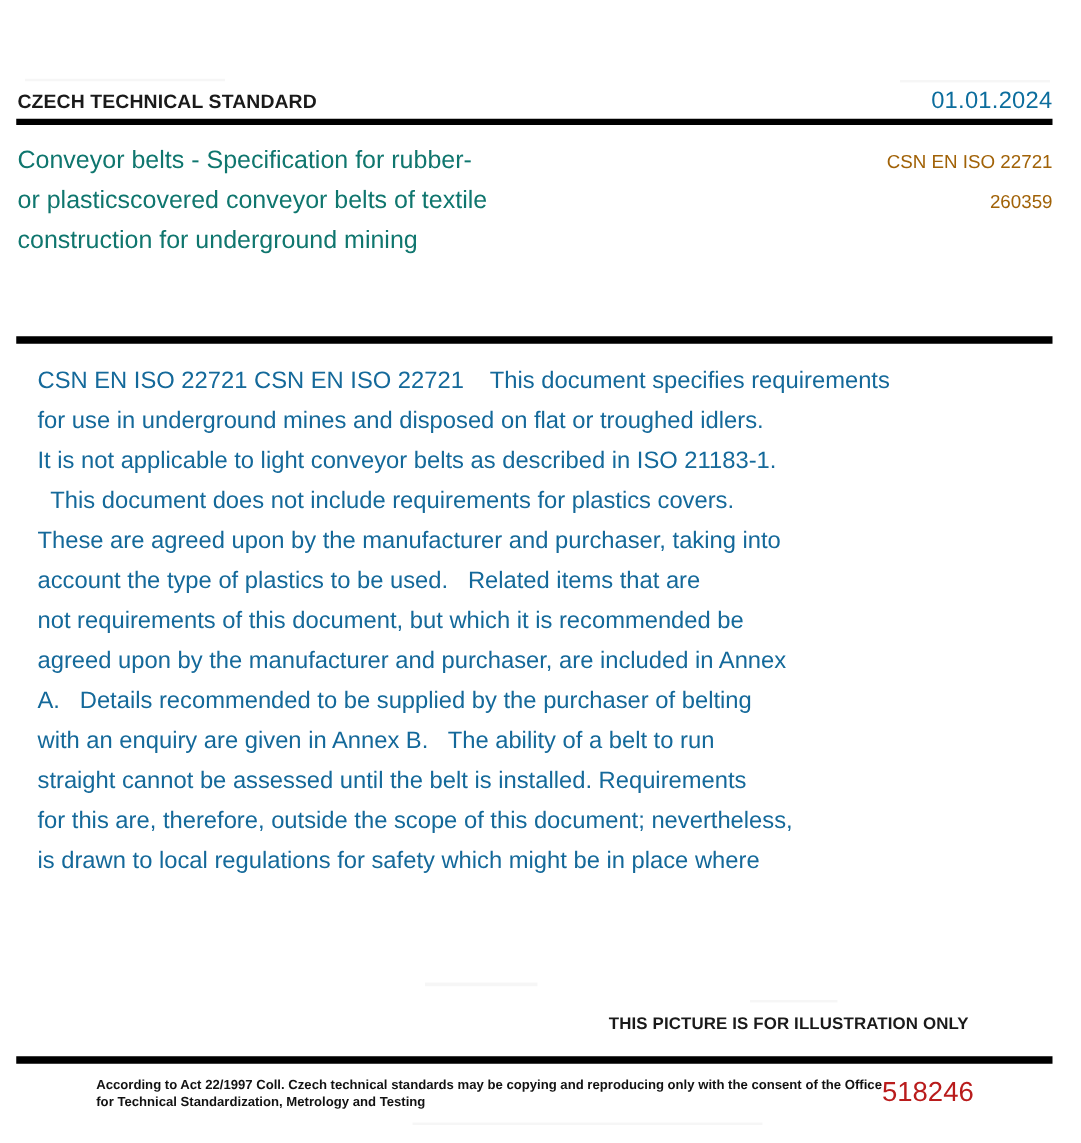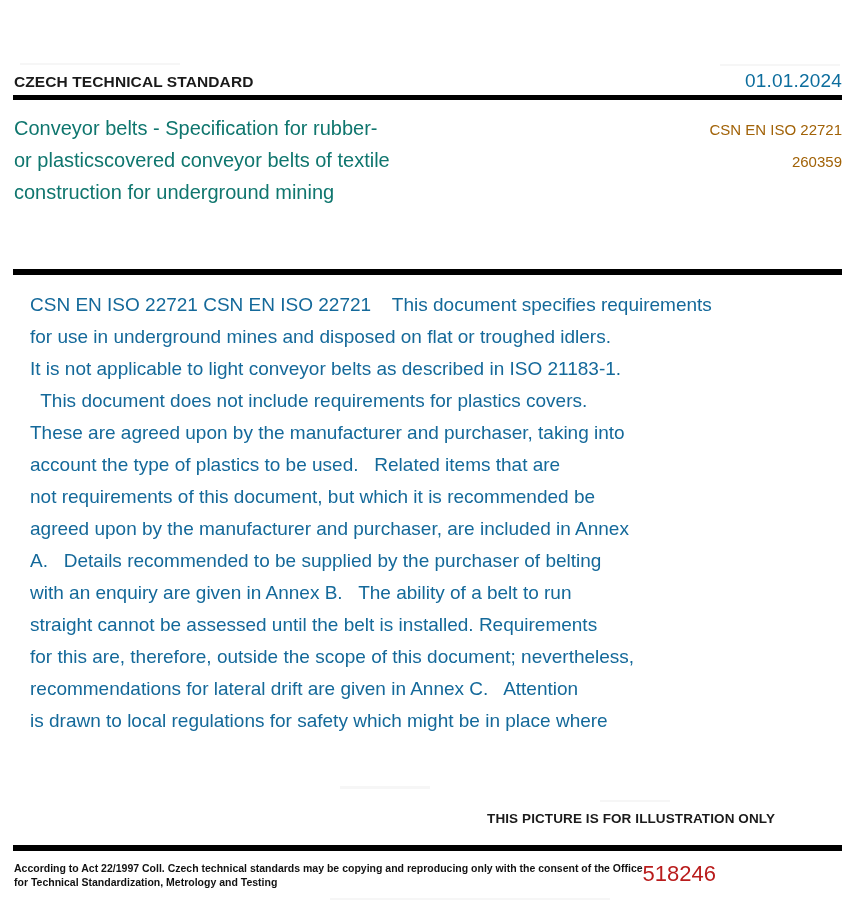--- a/index.html
+++ b/index.html
@@ -117,21 +117,21 @@
     letter-spacing: 0.1px;
   }
 
   
   .footer {
     position: absolute;
     left: 14px;
     top: 861px;
     width: 828px;
     display: flex;
-    justify-content: flex-start;
+    justify-content: center;
     align-items: flex-start;
   }
   .footer-legal {
     font-size: 10.5px;
     font-weight: bold;
     color: #121212;
     line-height: 14px;
     max-width: 640px;
   }
   .footer-legal div { white-space: nowrap; }
@@ -192,21 +192,20 @@
     <div class="abstract-line">It is not applicable to light conveyor belts as described in ISO 21183-1.</div>
     <div class="abstract-line">  This document does not include requirements for plastics covers.</div>
     <div class="abstract-line">These are agreed upon by the manufacturer and purchaser, taking into</div>
     <div class="abstract-line">account the type of plastics to be used.   Related items that are</div>
     <div class="abstract-line">not requirements of this document, but which it is recommended be</div>
     <div class="abstract-line">agreed upon by the manufacturer and purchaser, are included in Annex</div>
     <div class="abstract-line">A.   Details recommended to be supplied by the purchaser of belting</div>
     <div class="abstract-line">with an enquiry are given in Annex B.   The ability of a belt to run</div>
     <div class="abstract-line">straight cannot be assessed until the belt is installed. Requirements</div>
     <div class="abstract-line">for this are, therefore, outside the scope of this document; nevertheless,</div>
-    <div class="abstract-line">recommendations for lateral drift are given in Annex C.   Attention</div>
     <div class="abstract-line">is drawn to local regulations for safety which might be in place where</div>
   </div>
 
   <div class="illustration-note">THIS PICTURE IS FOR ILLUSTRATION ONLY</div>
 
   <div class="rule rule-bottom"></div>
 
   <div class="footer">
     <div class="footer-legal">
       <div>According to Act 22/1997 Coll. Czech technical standards may be copying and reproducing only with the consent of the Office</div>

